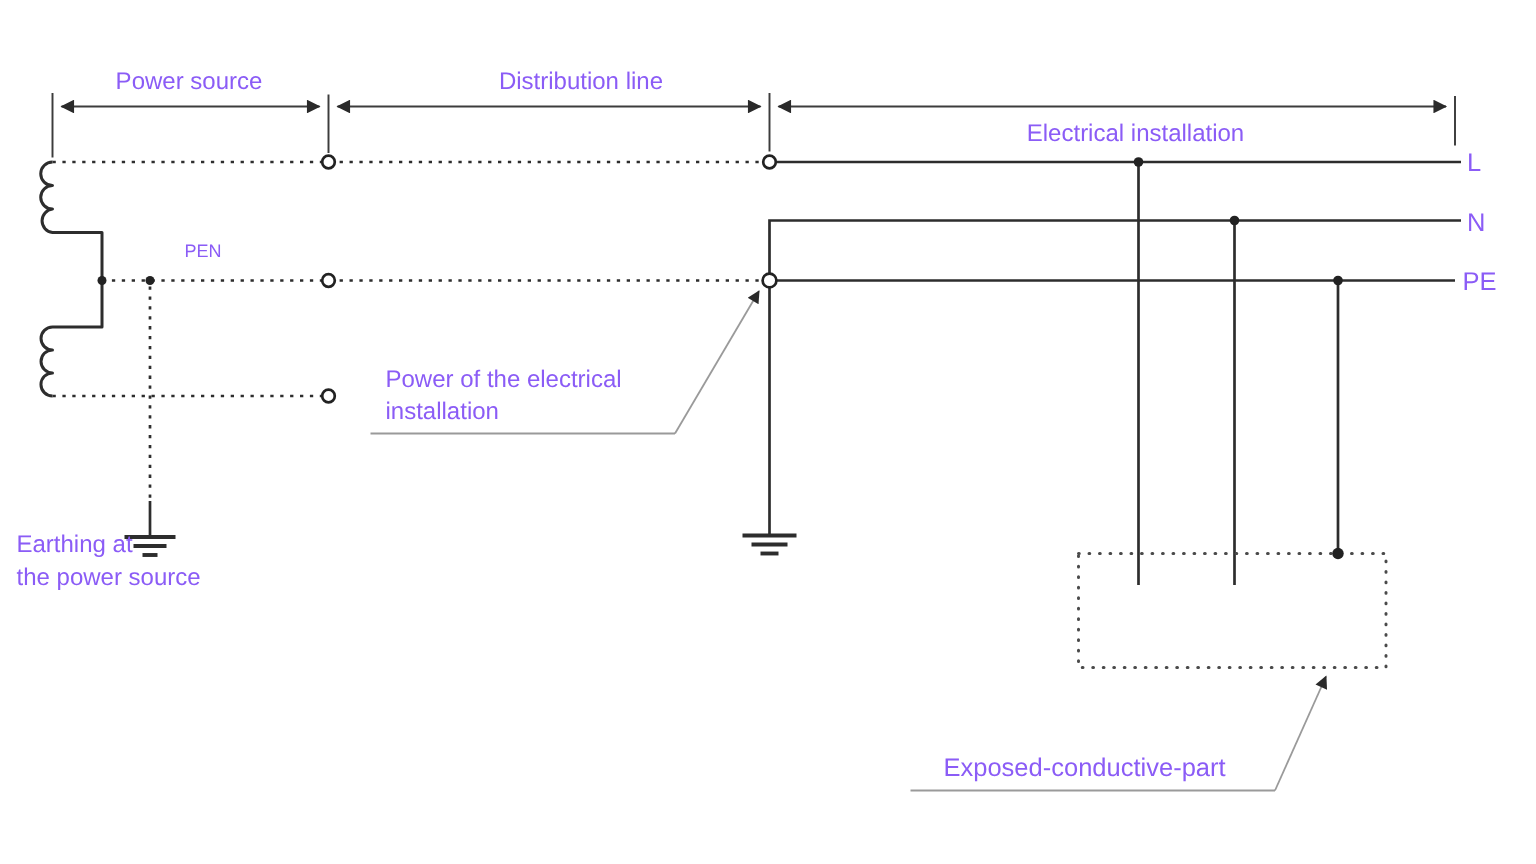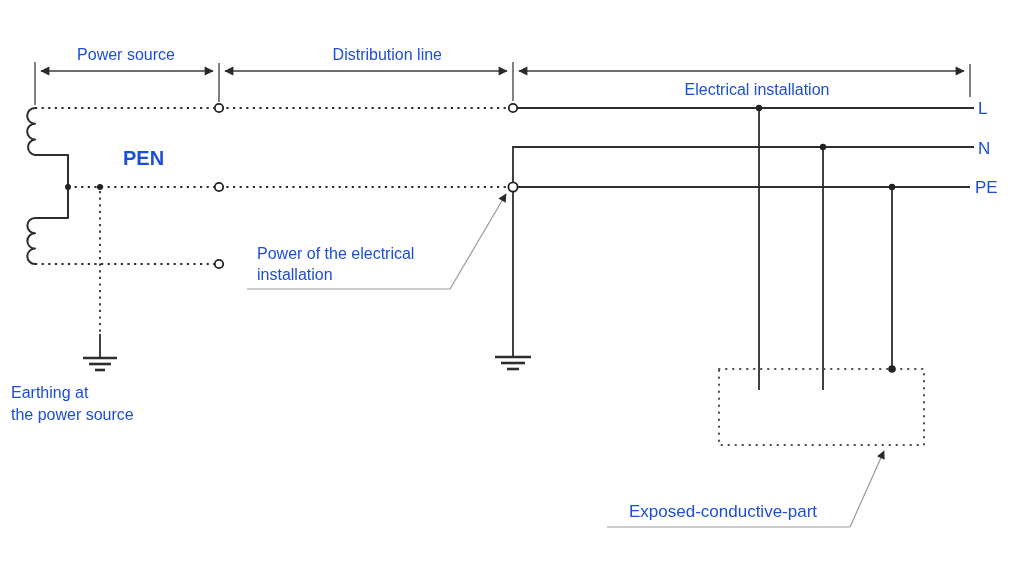--- a/index.html
+++ b/index.html
@@ -2,21 +2,21 @@
 <html><head>
 <meta charset="utf-8">
 <style>
   html,body{margin:0;padding:0;background:#fff;}
   #stage{
     position:relative;width:1024px;height:576px;background:#ffffff;
     font-family:"Liberation Sans","DejaVu Sans",sans-serif;color:#262626;
     overflow:hidden;
   }
   #stage svg{position:absolute;left:0;top:0;}
-  .lbl{position:absolute;white-space:nowrap;color:#1d4ed8;}
+  .lbl{position:absolute;white-space:nowrap;color:#8b5cf6;}
   .lbl-section{font-size:16px;text-align:center;}
   .lbl-conductor{font-size:17px;}
   .lbl-annot{font-size:16px;line-height:21px;}
 </style>
 </head>
 <body>
 
 <div id="stage">
 
   <svg width="1024" height="576" viewBox="0 0 1024 576">
@@ -100,30 +100,30 @@
       <circle cx="219" cy="187" r="4.2"></circle>
       <circle cx="513" cy="187" r="4.6"></circle>
       <circle cx="219" cy="264" r="4.2"></circle>
     </g>
   </svg>
 
   <div class="lbl lbl-section" style="left:46px;top:46px;width:160px;">Power source</div>
   <div class="lbl lbl-section" style="left:282px;top:46px;width:160px;text-align:right;">Distribution line</div>
   <div class="lbl lbl-section" style="left:657px;top:45px;width:200px;margin-top:36px;">Electrical installation</div>
 
-  <div class="lbl lbl-conductor" style="left:123px;top:147px;font-size:20px;font-weight:bold;">PEN</div>
+  <div class="lbl lbl-conductor" style="left:123px;top:160px;font-size:12px;">PEN</div>
   <div class="lbl lbl-conductor" style="left:978px;top:99px;">L</div>
   <div class="lbl lbl-conductor" style="left:978px;top:139px;">N</div>
   <div class="lbl lbl-conductor" style="left:975px;top:178px;">PE</div>
 
   <div class="lbl lbl-annot" style="left:257px;top:243px;">
     <div>Power of the electrical</div>
     <div>installation</div>
   </div>
 
-  <div class="lbl lbl-annot" style="left:11px;top:382px;line-height:22px;">
+  <div class="lbl lbl-annot" style="left:11px;top:353px;line-height:22px;">
     <div>Earthing at</div>
     <div>the power source</div>
   </div>
 
   <div class="lbl lbl-annot" style="left:629px;top:501px;font-size:17px;">Exposed-conductive-part</div>
 
 </div>
 
 </body></html>

